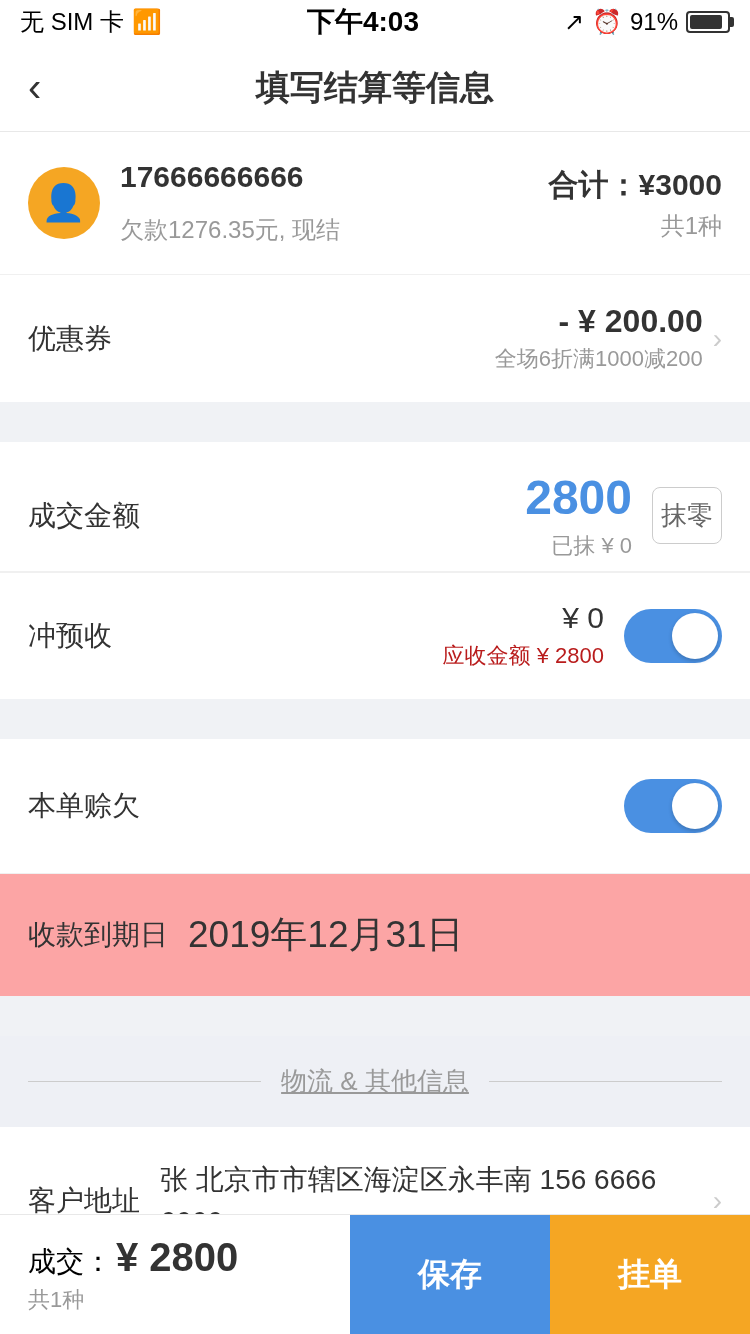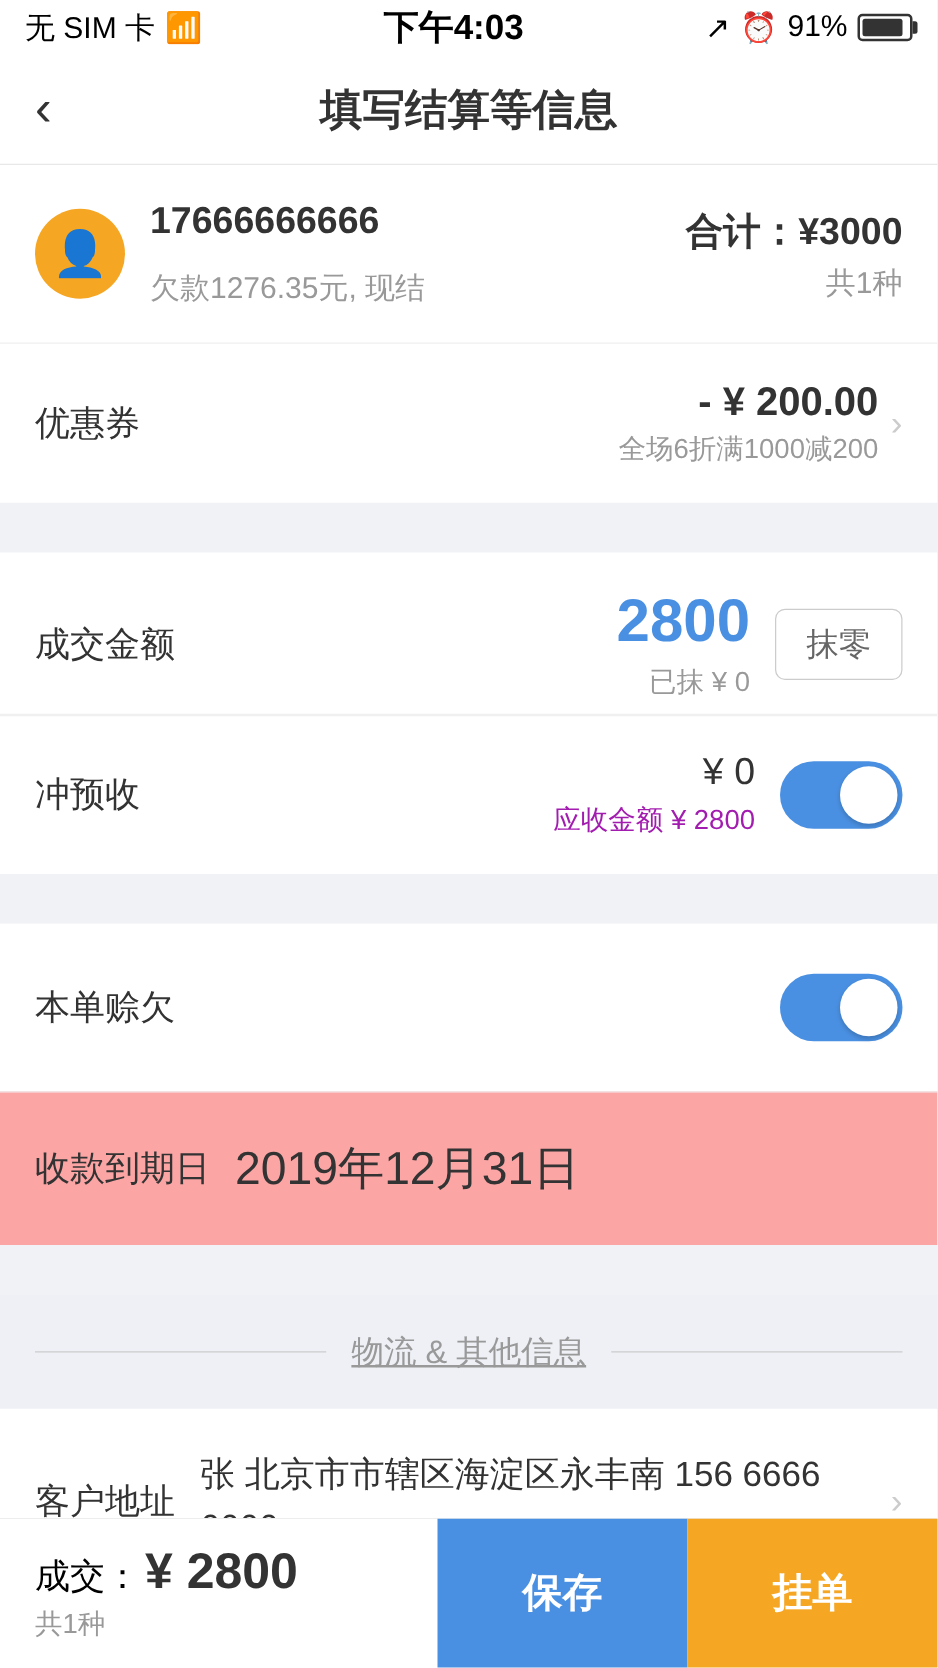--- a/index.html
+++ b/index.html
@@ -134,21 +134,21 @@
       gap: 24px;
     }
     .amount-row:last-child { border-bottom: none; }
     .row-label { font-size: 28px; color: #333; }
     .row-right { display: flex; align-items: center; gap: 20px; }
     .amount-value { font-size: 48px; font-weight: 600; color: #4a90e2; }
     .amount-sub { font-size: 22px; color: #999; margin-top: 6px; text-align: right; }
     .round-btn {
       border: 1px solid #ccc;
       border-radius: 8px;
-      padding: 10px 24px;
+      padding: 10px 8px;
       font-size: 26px;
       color: #666;
       background: #fff;
       cursor: pointer;
     }
 
     
     .toggle {
       width: 98px; height: 54px;
       border-radius: 27px;
@@ -171,21 +171,21 @@
     .charge-row {
       display: flex;
       align-items: center;
       justify-content: space-between;
       padding: 28px 28px;
       background: #fff;
     }
     .charge-right { display: flex; align-items: center; gap: 20px; }
     .charge-amount-block { text-align: right; }
     .charge-amount { font-size: 30px; color: #333; }
-    .charge-sub { font-size: 22px; color: #a21caf; margin-top: 6px; }
+    .charge-sub { font-size: 22px; color: #b91c1c; margin-top: 6px; }
 
     
     .separator { height: 20px; background: #f0f2f5; }
 
     
     .debit-row {
       display: flex;
       align-items: center;
       justify-content: space-between;
       padding: 40px 28px;

